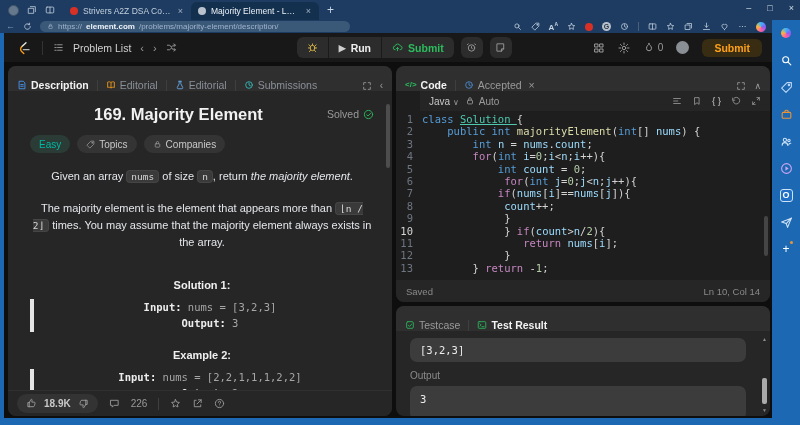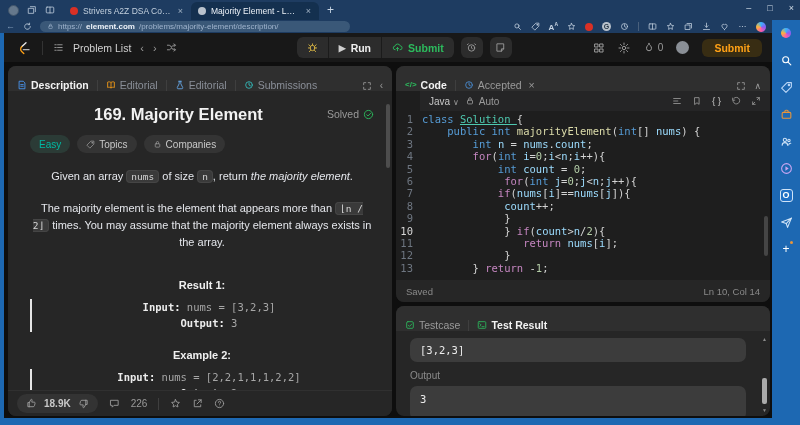--- a/index.html
+++ b/index.html
@@ -87,21 +87,21 @@
   #solved-wrap{display:flex;align-items:center;gap:4px;color:#9a9a9a;font-size:10.5px;margin-top:3px;}
   #solved-wrap .chk{color:#2cbb5d;font-size:11px;}
   #chip-row{display:flex;gap:7px;margin-top:11px;}
   .pillchip{display:flex;align-items:center;gap:4px;background:#343434;border-radius:9px;height:18px;padding:0 9px;font-size:10px;color:#c8c8c8;}
   .pillchip.easy{background:#2b3b36;color:#00b8a3;}
   .pillchip .pic{font-size:9px;color:#9a9a9a;}
   .para{margin-top:15px;font-size:11px;line-height:1.55;color:#e4e6eb;}
   .chip{font-family:"DejaVu Sans Mono",monospace;font-size:9.5px;background:#3a3a3a;border:1px solid #454545;border-radius:4px;padding:0 4px;color:#d6d6d6;}
   .ex-head{margin-top:28px;font-size:11px;font-weight:bold;color:#f0f0f0;}
   .ex-head.second{margin-top:17px;}
-  .ex-block{margin-top:8px;border-left:2px solid #e5e5e5;padding-left:12px;font-family:"DejaVu Sans Mono",monospace;font-size:10.5px;line-height:1.55;color:#a6a6a6;}
+  .ex-block{margin-top:8px;border-left:4px solid #e5e5e5;padding-left:12px;font-family:"DejaVu Sans Mono",monospace;font-size:10.5px;line-height:1.55;color:#a6a6a6;}
   .ex-block b{color:#ececec;}
   #desc-footer{position:absolute;left:0;right:0;bottom:0;height:26px;background:#262626;border-top:1px solid #303030;display:flex;align-items:center;padding:0 9px;gap:11px;color:#9a9a9a;font-size:10px;}
   #like-pill{display:flex;align-items:center;gap:7px;background:#333;border-radius:12px;height:19px;padding:0 9px;}
   #like-pill .cnt{font-weight:bold;color:#c9c9c9;}
   .fdiv{width:1px;height:12px;background:#3f3f3f;}
   .fic{font-size:11px;display:flex;align-items:center;}
 
   
   .sthumb{position:absolute;background:#4d4d4d;border-radius:2px;}
   .sarrow{position:absolute;color:#8a8a8a;font-size:5px;}
@@ -506,21 +506,21 @@
               </svg>
             </span>
       <span>Companies</span>
           </span>
         </div>
       <div id="paras">
           <div class="para">Given an array <code class="chip">nums</code> of size <code class="chip">n</code>, return <em>the majority element</em>.</div>
           <div class="para">The majority element is the element that appears more than <code class="chip">⌊n / 2⌋</code> times. You may assume that the majority element always exists in the array.</div>
         </div>
       <div id="examples">
-          <div class="ex-head">Result 1:</div>
+          <div class="ex-head">Solution 1:</div>
      <div class="ex-block">
        <div><b>Input:</b> nums = [3,2,3]</div>
        <div><b>Output:</b> 3</div>
           </div>
           <div class="ex-head second">Example 2:</div>
      <div class="ex-block">
        <div><b>Input:</b> nums = [2,2,1,1,1,2,2]</div>
        <div><b>Output:</b> 2</div>
           </div>
         </div>

